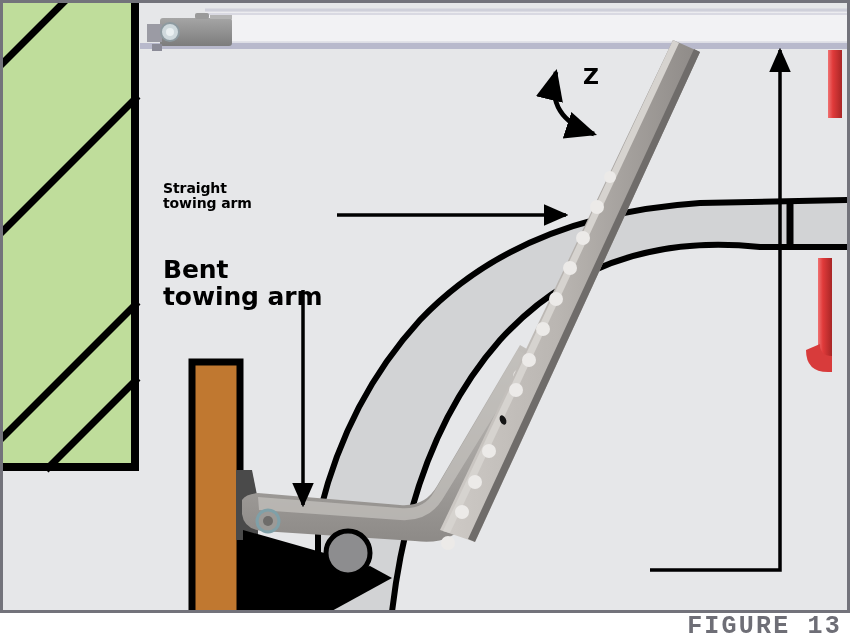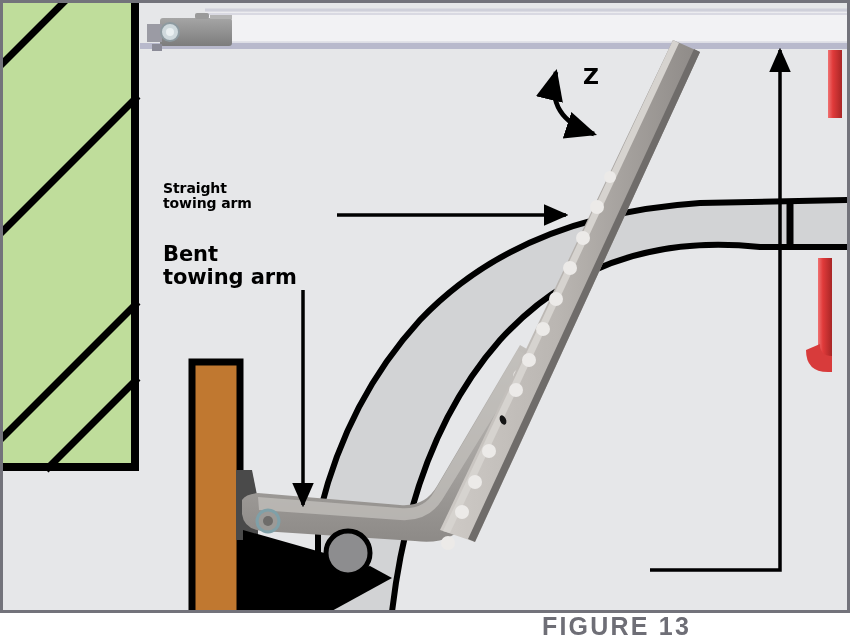--- a/index.html
+++ b/index.html
@@ -4,26 +4,26 @@
 <title>Figure 13</title>
 <style>
   html,body{margin:0;padding:0;background:#ffffff;}
   body{width:850px;height:641px;overflow:hidden;
        font-family:"DejaVu Sans","Liberation Sans",sans-serif;}
   #stage{position:relative;width:850px;height:641px;background:#ffffff;}
   #svg-root{position:absolute;left:0;top:0;}
   .lbl{position:absolute;font-weight:bold;color:#000000;line-height:1.08;
        letter-spacing:-0.1px;white-space:pre;}
   #label-straight{left:163px;top:181px;font-size:14px;}
-  #label-bent{left:163px;top:243px;font-size:21px;}
+  #label-bent{left:163px;top:256px;font-size:25px;}
   #label-z{left:583px;top:65px;font-size:22px;}
   #label-sdo4{left:455px;top:557px;font-size:20.5px;letter-spacing:0.2px;}
   #figure-caption{position:absolute;right:8px;top:612px;width:300px;
-       font-size:25px;font-weight:bold;color:#6e6e76;
-       letter-spacing:2.2px;font-family:Liberation Sans, sans-serif;}
+       text-align:right;font-size:25px;font-weight:bold;color:#6e6e76;
+       letter-spacing:2.2px;font-family:Liberation Mono, monospace;}
 </style>
 </head>
 <body>
 
 <div id="stage">
 
   <svg id="svg-root" width="850" height="641" viewBox="0 0 850 641">
     <defs>
       <clipPath id="frameClip">
         <rect x="3" y="3" width="844" height="607"></rect>

